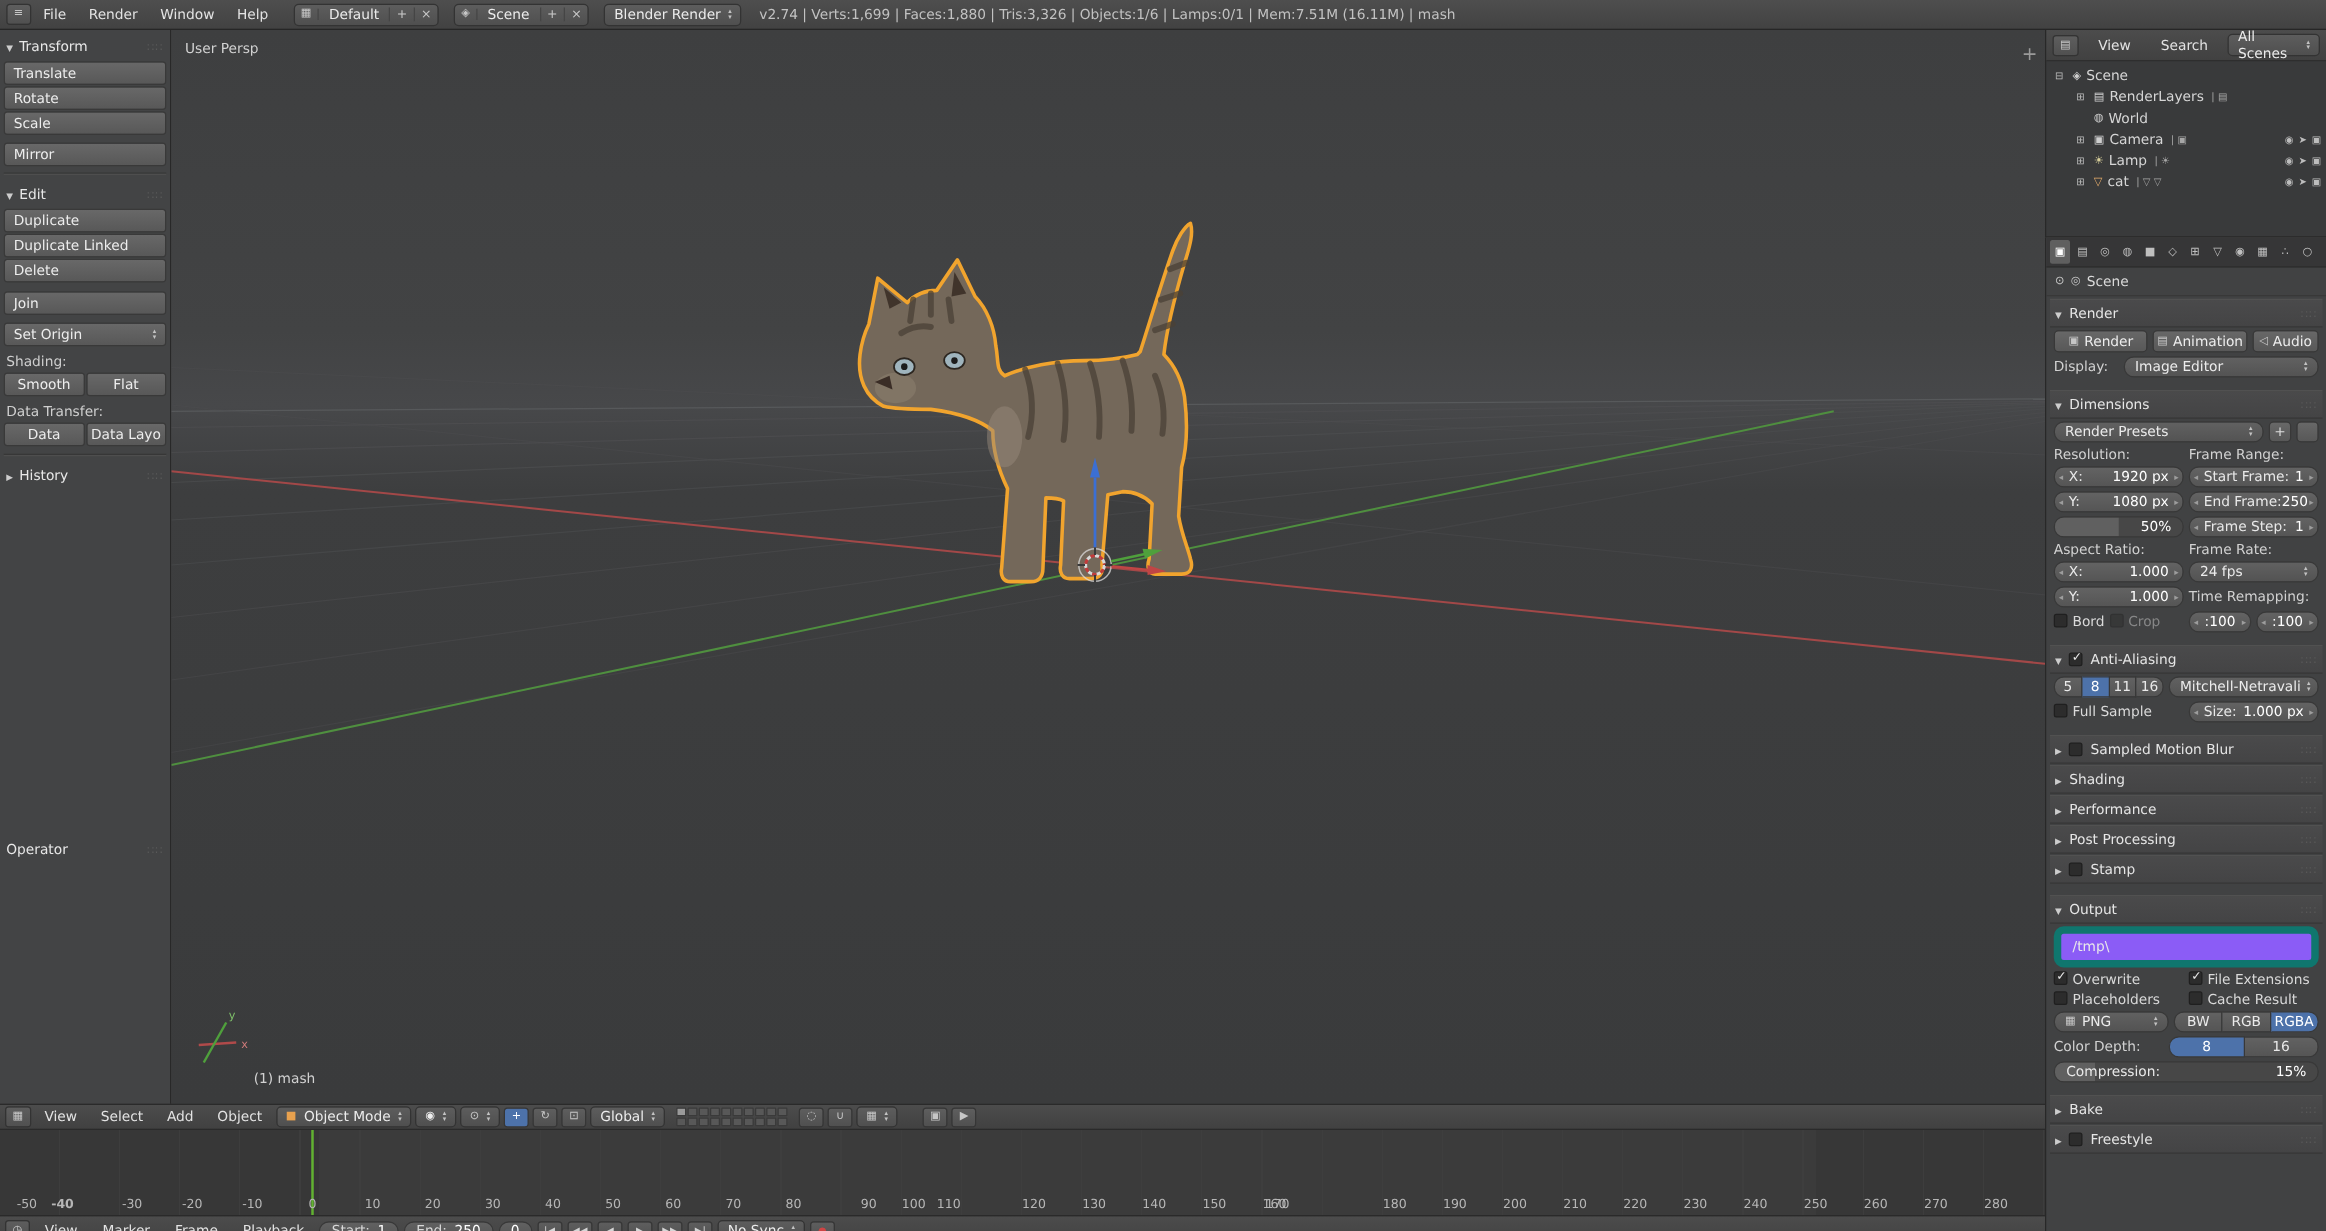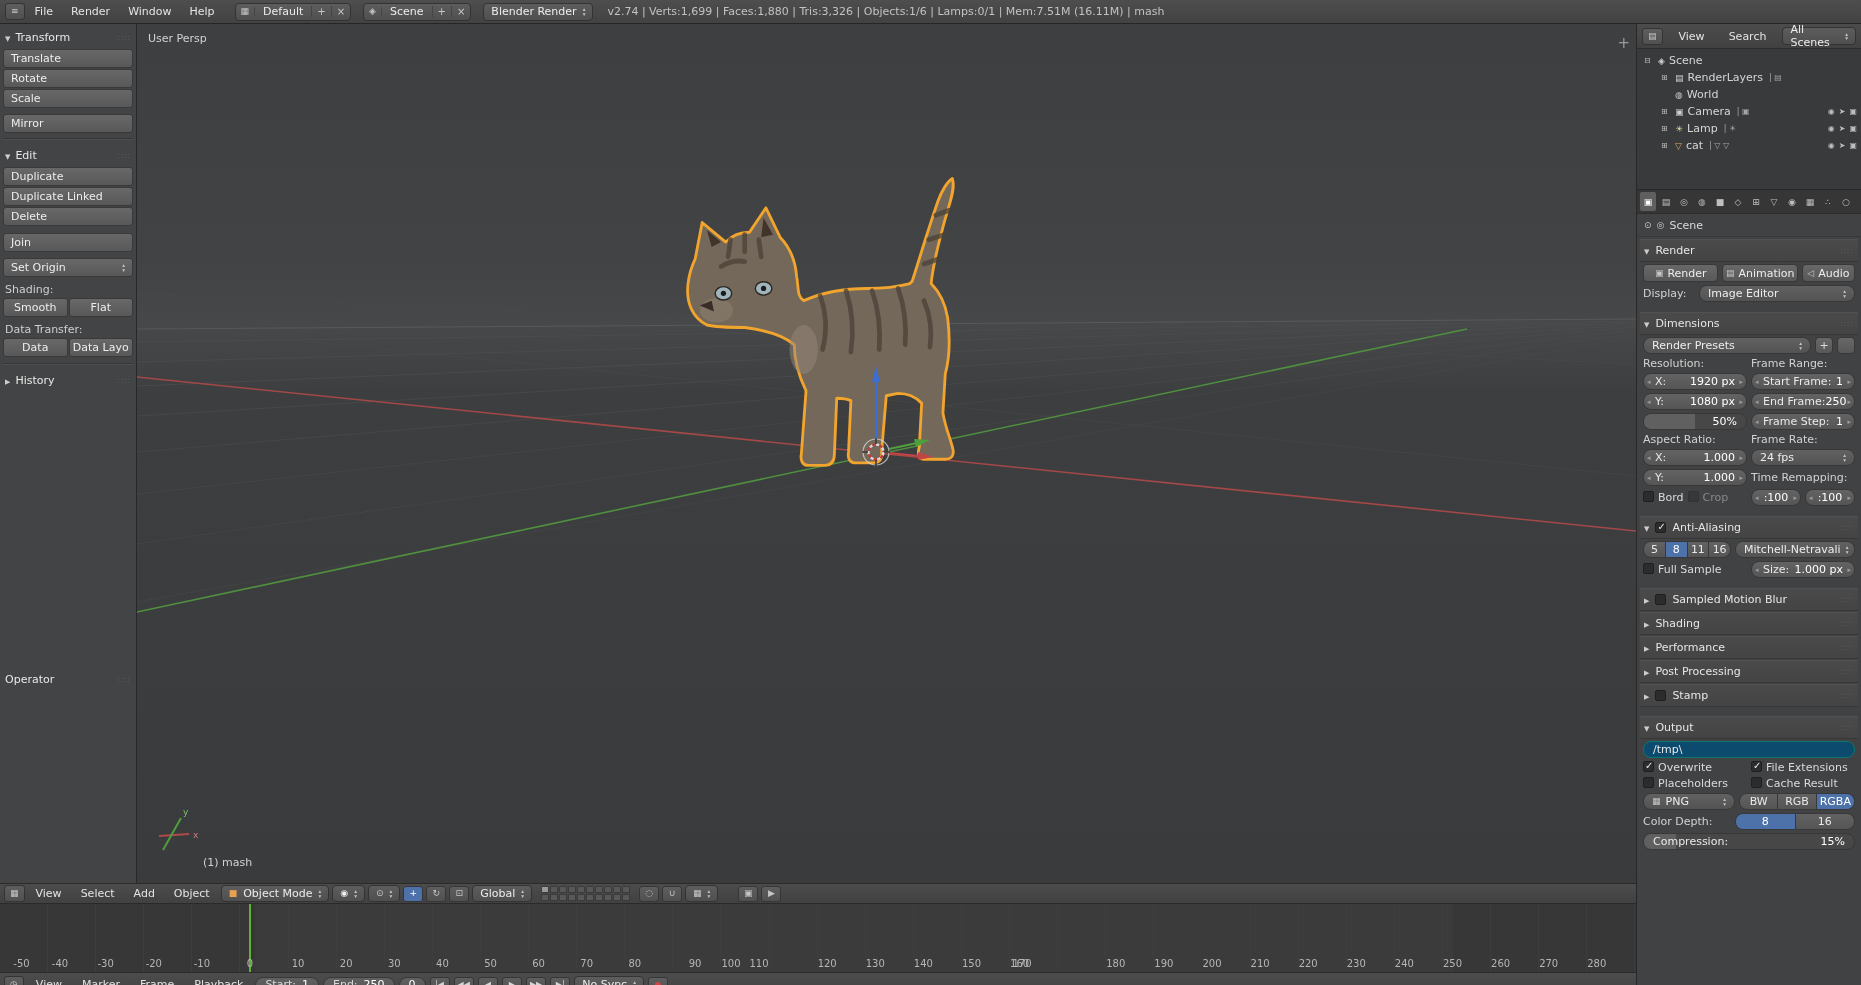--- a/index.html
+++ b/index.html
@@ -121,22 +121,22 @@
   .slider .val{position:relative;margin-left:auto;color:#fff}
   .pdd{flex:1;display:flex;align-items:center;gap:5px;height:17px;padding:0 8px;min-width:0;
        background:linear-gradient(#616161,#535353);border:1px solid #383838;border-radius:8px;
        color:#ececec;white-space:nowrap;overflow:hidden}
   .pdd::after{content:"▴\a▾";white-space:pre;font-size:5.5px;line-height:4.5px;color:#c4c4c4;margin-left:auto;text-align:center}
   .pbtn{flex:1;display:flex;align-items:center;justify-content:center;gap:4px;height:18px;
         background:linear-gradient(#686868,#585858);border:1px solid #383838;border-radius:4px;color:#ededed;
         white-space:nowrap;overflow:hidden}
   .sqbtn{width:18px;height:17px;display:flex;align-items:center;justify-content:center;
          background:linear-gradient(#686868,#585858);border:1px solid #383838;border-radius:4px;color:#dcdcdc}
-  .tf{flex:1;display:flex;align-items:center;height:17px;padding:0 9px;background:#0c4a6e;
-      border:1px solid #0f766e;border-radius:8px;color:#e9e9e9}
+  .tf{flex:1;display:flex;align-items:center;height:33px;padding:0 9px;background:#8b5cf6;
+      border:6px solid #0f766e;border-radius:8px;color:#e9e9e9}
   .seg{display:flex;flex:1;min-width:0}
   .segc{flex:1;display:flex;align-items:center;justify-content:center;height:17px;
         background:linear-gradient(#626262,#555555);border:1px solid #383838;border-left:none;color:#eaeaea;
         white-space:nowrap;overflow:hidden}
   .seg .segc:first-child{border-left:1px solid #383838;border-radius:8px 0 0 8px}
   .seg .segc:last-child{border-radius:0 8px 8px 0}
   .segc.active{background:#4d72aa;color:#fff}
   .cb{position:relative;width:11px;height:11px;background:#2c2c2c;border:1px solid #1f1f1f;border-radius:2px;flex:0 0 auto}
   .cb.checked::after{content:"✓";position:absolute;left:1px;top:-2px;font-size:10px;color:#eaeaea}
   .cbl{color:#dadada;white-space:nowrap;overflow:hidden}
@@ -384,21 +384,21 @@
       <span class="glyph">▶</span>
     </div>
   </div>
 
   <div id="timeline" class="region">
     <div class="tl-scrub">
       <div class="tl-range"></div>
       <div class="tl-playhead"></div>
       <div class="tl-ruler">
           <span class="tl-tick" style="left: 9.5px; padding-left: 24px;">-50</span>
-          <span class="tl-tick" style="left: 60px;">-40</span>
+          <span class="tl-tick" style="left: 50px; font-weight: bold;">-40</span>
           <span class="tl-tick" style="left: 105.7px;">-30</span>
           <span class="tl-tick" style="left: 153.8px;">-20</span>
           <span class="tl-tick" style="left: 201.9px;">-10</span>
           <span class="tl-tick" style="left: 250px;">0</span>
           <span class="tl-tick" style="left: 298.1px;">10</span>
           <span class="tl-tick" style="left: 346.2px;">20</span>
           <span class="tl-tick" style="left: 394.3px;">30</span>
           <span class="tl-tick" style="left: 442.4px;">40</span>
           <span class="tl-tick" style="left: 490.5px;">50</span>
           <span class="tl-tick" style="left: 538.6px;">60</span>
@@ -801,15 +801,28 @@
       </div>
       <div class="prow">
         <div class="slider">
           <span class="fill" style="width: 15%;"></span>
           <span class="lab">Compression:</span>
           <span class="val">15%</span>
         </div>
       </div>
     </div>
 
+    <div class="psec">
+      <div class="prophead">
+        <span class="tri-closed"></span>
+        <span>Bake</span>
+        <span class="grip"></span>
+      </div>
+      <div class="prophead">
+        <span class="tri-closed"></span>
+        <span class="cb"></span>
+        <span>Freestyle</span>
+        <span class="grip"></span>
+      </div>
+    </div>
   </div>
 
 </div>
 
 </body></html>

